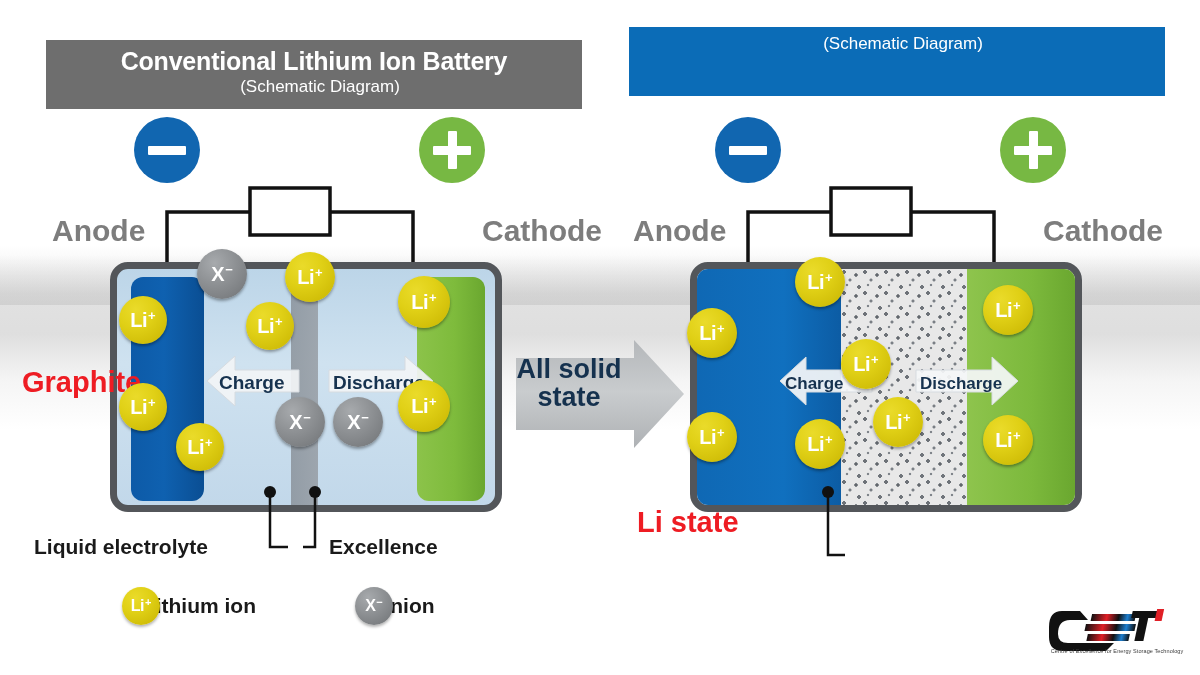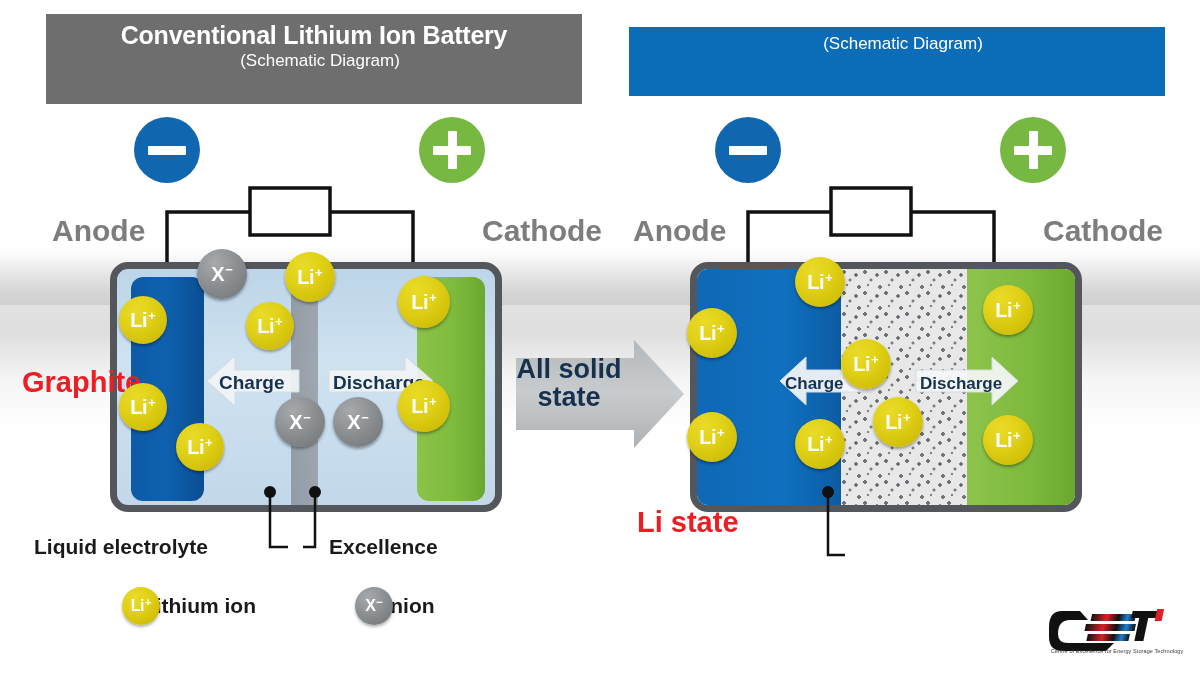--- a/index.html
+++ b/index.html
@@ -60,21 +60,21 @@
     letter-spacing: -0.2px;
     line-height: 30px;
   }
   .title-bar .t-sub {
     display: block;
     font-size: 17px;
     line-height: 22px;
     font-weight: normal;
     padding-left: 12px;
   }
-  #title-left  { left: 46px;  top: 14px; width: 536px; height: 90px; background: #6e6e6e; }
+  #title-left  { left: 46px;  top: 40px; width: 536px; height: 69px; background: #6e6e6e; }
   #title-right { left: 629px; top: 27px; width: 536px; height: 69px; background: #0b6cb7; }
 
   
   .terminal {
     position: absolute;
     width: 66px; height: 66px;
     border-radius: 50%;
     display: flex;
     align-items: center;
     justify-content: center;

